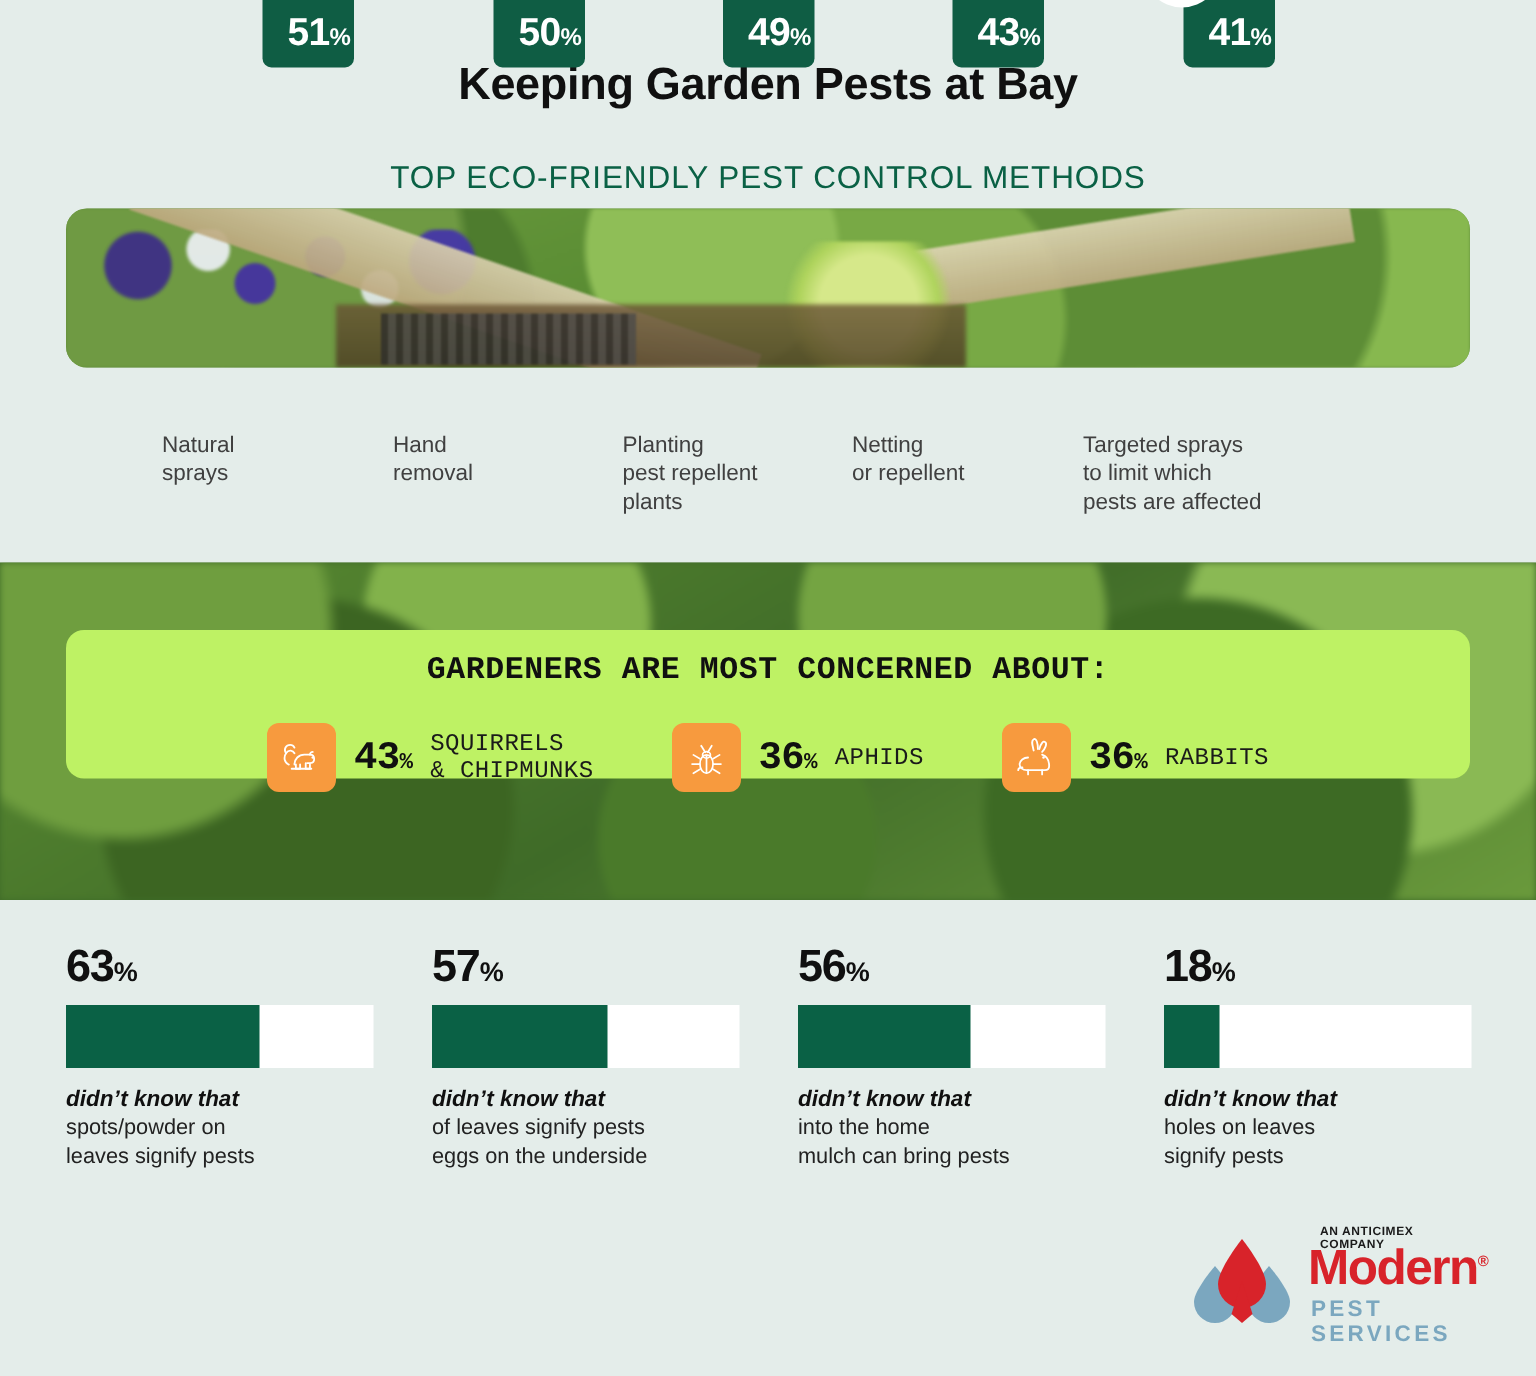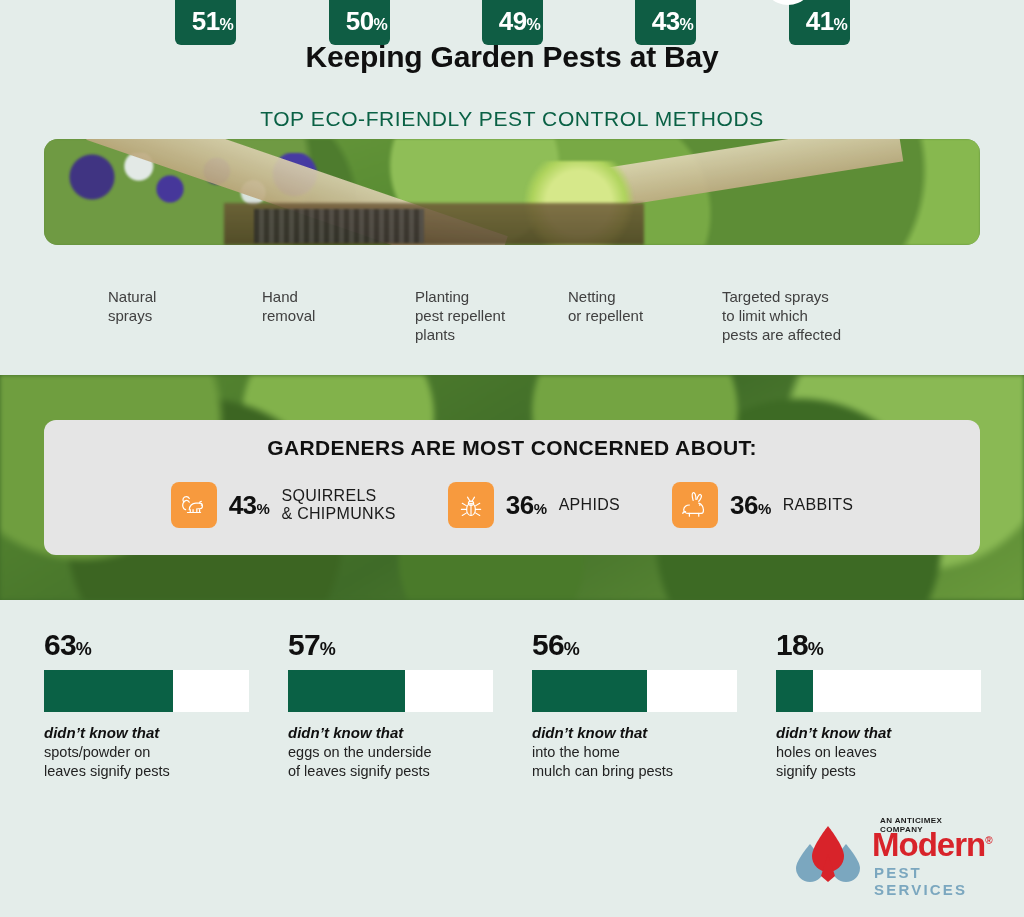--- a/index.html
+++ b/index.html
@@ -137,23 +137,24 @@
       radial-gradient(circle at 33% 18%, #82b24b 0 13%, transparent 14%),
       radial-gradient(circle at 48% 82%, #4a7a2a 0 16%, transparent 17%),
       radial-gradient(circle at 62% 16%, #74a442 0 15%, transparent 16%),
       radial-gradient(circle at 78% 74%, #3d6a24 0 17%, transparent 18%),
       radial-gradient(circle at 90% 26%, #8ab954 0 14%, transparent 15%),
       linear-gradient(150deg,#5b8c32 0%,#3f6b28 50%,#6a9a3c 100%);
     filter:blur(2px);
   }
   .mid-card{
     position:absolute; top:45px; left:44px;
-    width:936px; height:135px;
-    background:#e5e5e5;
+    width:936px; height:99px;
+    background:#bef264;
     border-radius:12px;
+    font-family:Liberation Mono, monospace;
   }
   .card-title{
     position:absolute; top:16px; left:0; width:100%;
     text-align:center;
     font-size:21px; font-weight:bold; color:#101010;
     letter-spacing:.4px;
   }
   .concern-row{
     position:absolute; top:62px; left:0; width:100%;
     display:flex; justify-content:center; align-items:center; gap:52px;
@@ -361,22 +362,22 @@
           <div>leaves signify pests</div>
         </div>
       </div>
       <div class="know-item" style="left: 288px;">
         <div class="know-pct"><span>57</span><span class="pct">%</span></div>
         <div class="know-track">
           <div class="know-fill" style="width: 57%;"></div>
         </div>
         <div class="know-lead">didn’t know that</div>
         <div class="know-desc">
+          <div>of leaves signify pests</div>
           <div>eggs on the underside</div>
-          <div>of leaves signify pests</div>
         </div>
       </div>
       <div class="know-item" style="left: 532px;">
         <div class="know-pct"><span>56</span><span class="pct">%</span></div>
         <div class="know-track">
           <div class="know-fill" style="width: 56%;"></div>
         </div>
         <div class="know-lead">didn’t know that</div>
         <div class="know-desc">
           <div>into the home</div>

